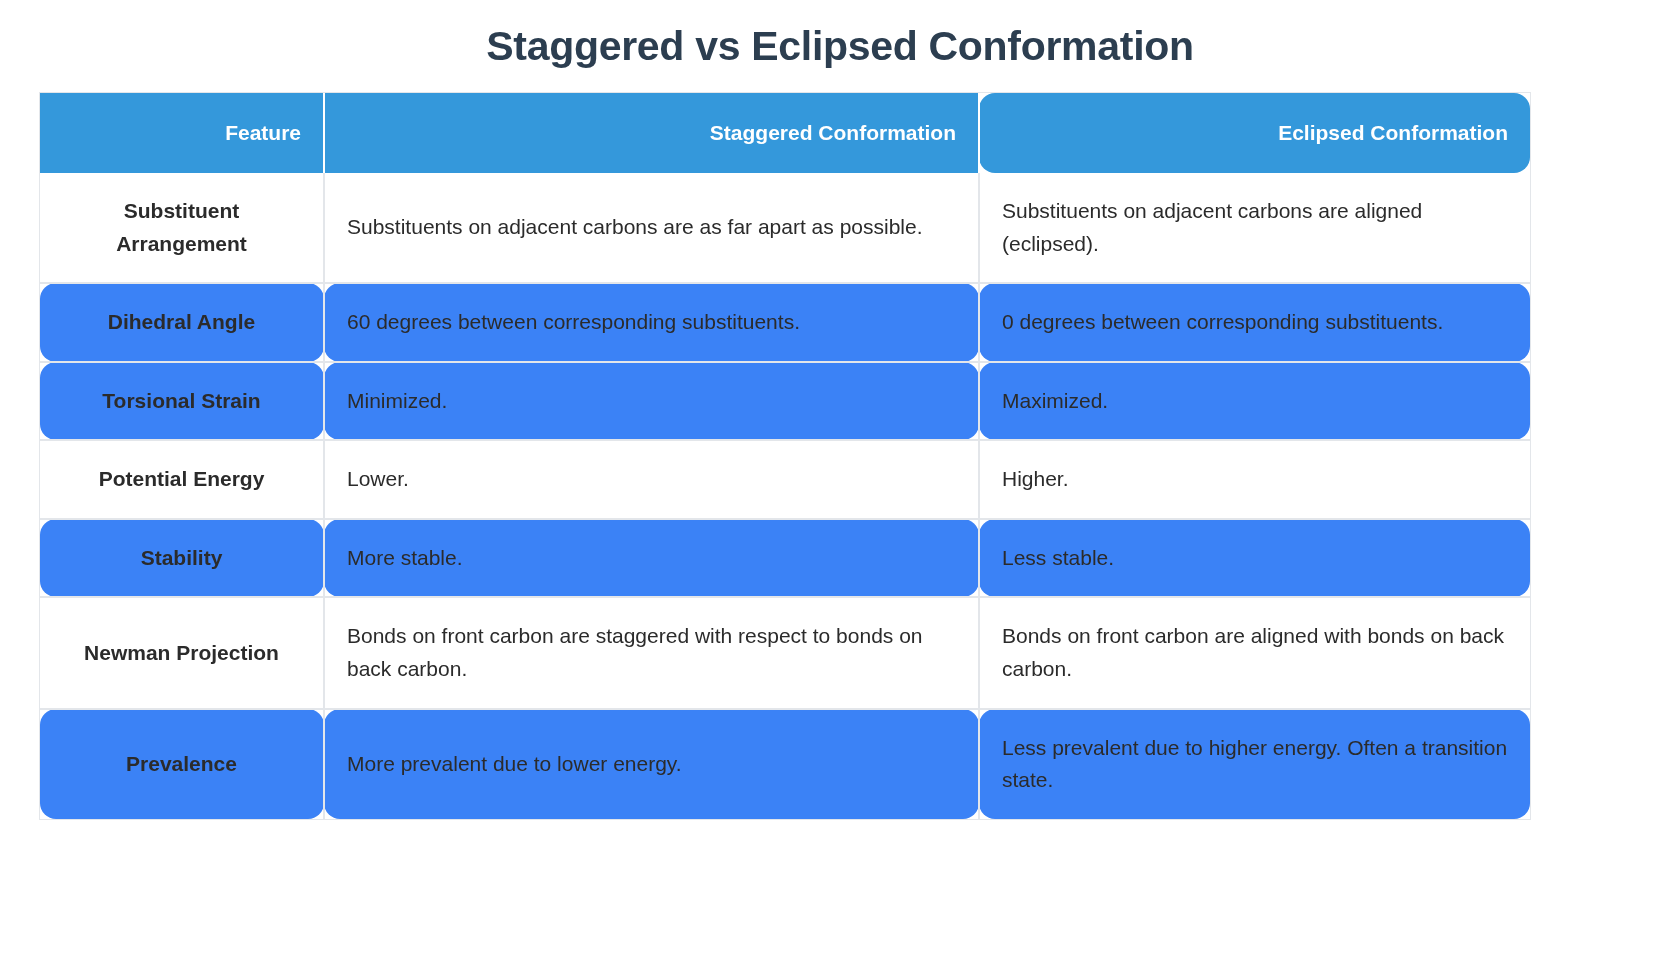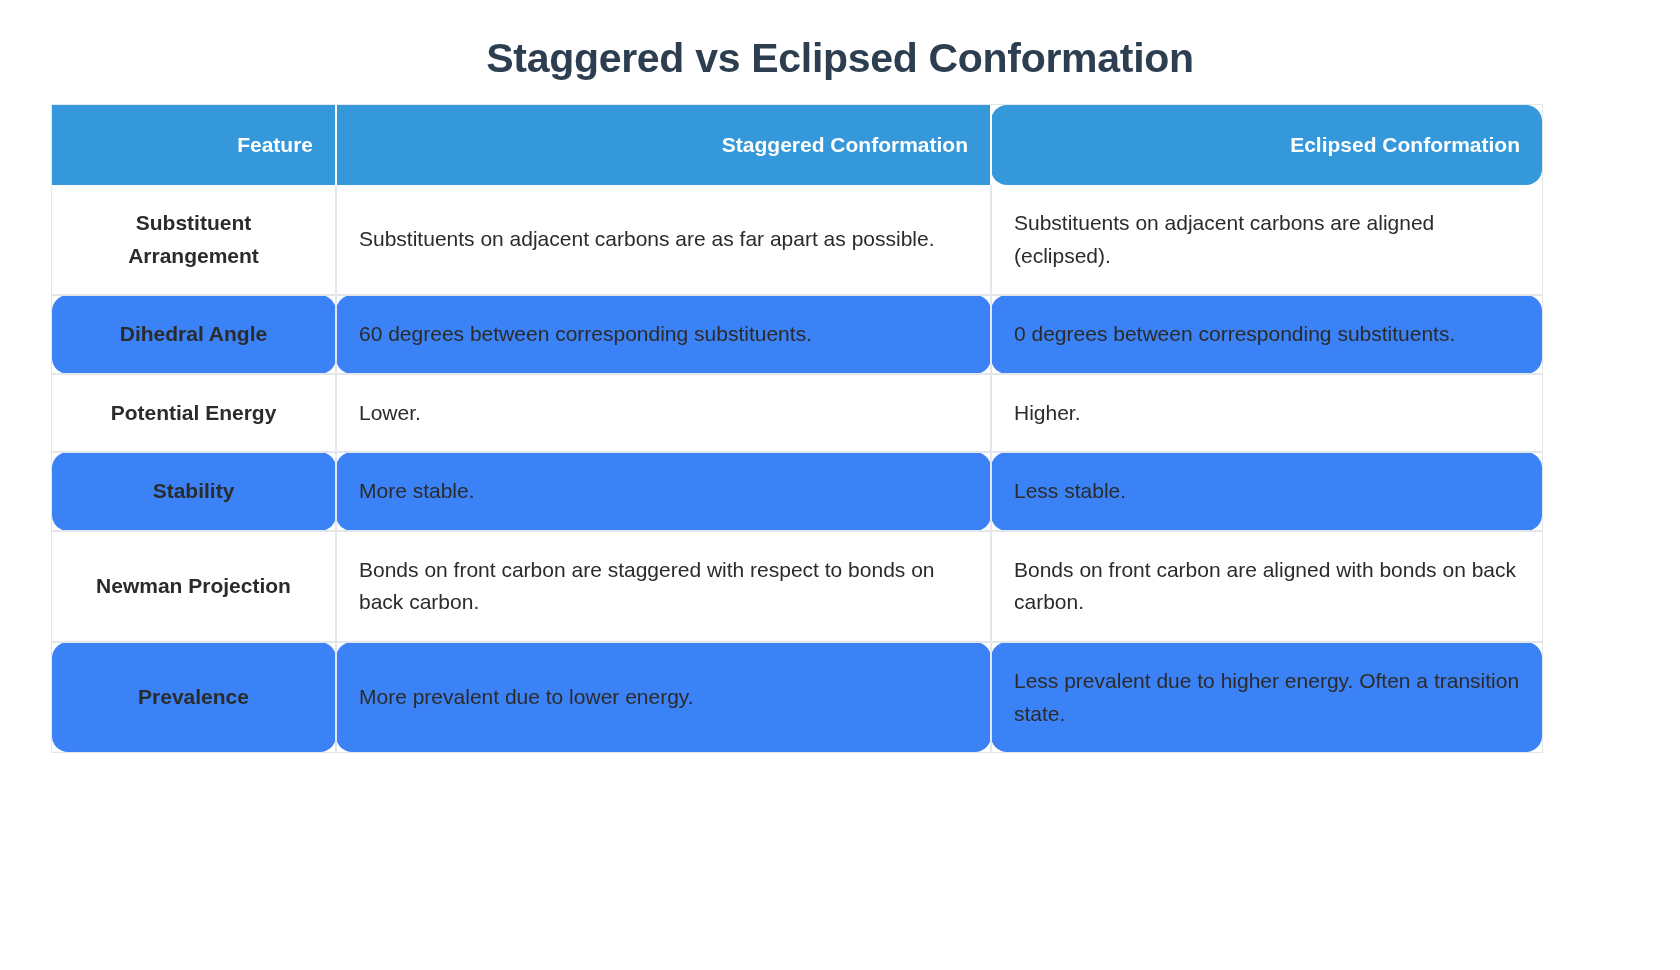--- a/index.html
+++ b/index.html
@@ -10,21 +10,21 @@
   body {
     width: 1680px;
     height: 970px;
     font-family: "Liberation Sans", sans-serif;
     overflow: hidden;
   }
   .page {
     width: 1680px;
     height: 970px;
     box-sizing: border-box;
-    padding: 12px;
+    padding: 0;
     background: #ffffff;
     position: relative;
   }
   .page-title {
     margin: 0;
     padding: 22px 0 0 0;
     text-align: center;
     font-size: 41px;
     font-weight: bold;
     color: #2c3e50;
@@ -115,20 +115,25 @@
           <td>Substituents on adjacent carbons are aligned (eclipsed).</td>
         </tr>
 
         <tr class="alt">
           <td class="feature-cell">Dihedral Angle</td>
           <td>60 degrees between corresponding substituents.</td>
           <td>0 degrees between corresponding substituents.</td>
         </tr>
 
 
+        <tr class="alt">
+          <td class="feature-cell">Torsional Strain</td>
+          <td>Minimized.</td>
+          <td>Maximized.</td>
+        </tr>
 
         <tr class="plain">
           <td class="feature-cell">Potential Energy</td>
           <td>Lower.</td>
           <td>Higher.</td>
         </tr>
 
         <tr class="alt">
           <td class="feature-cell">Stability</td>
           <td>More stable.</td>

